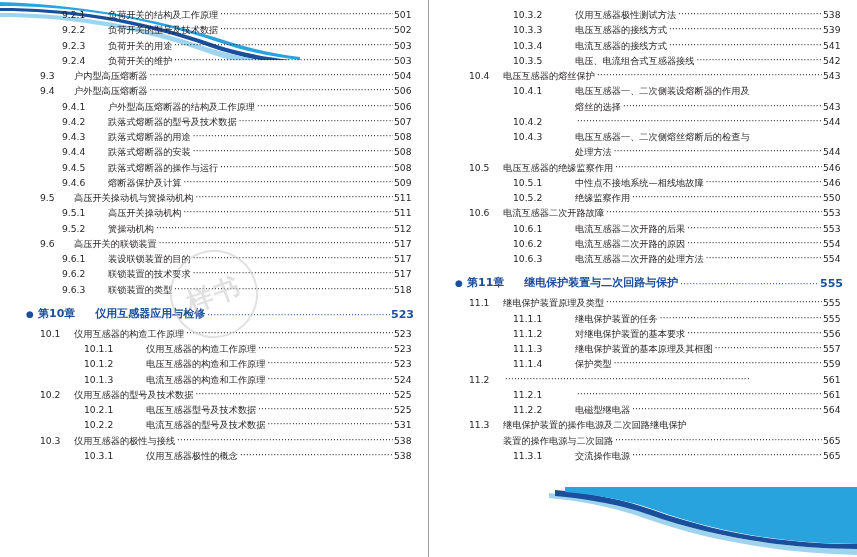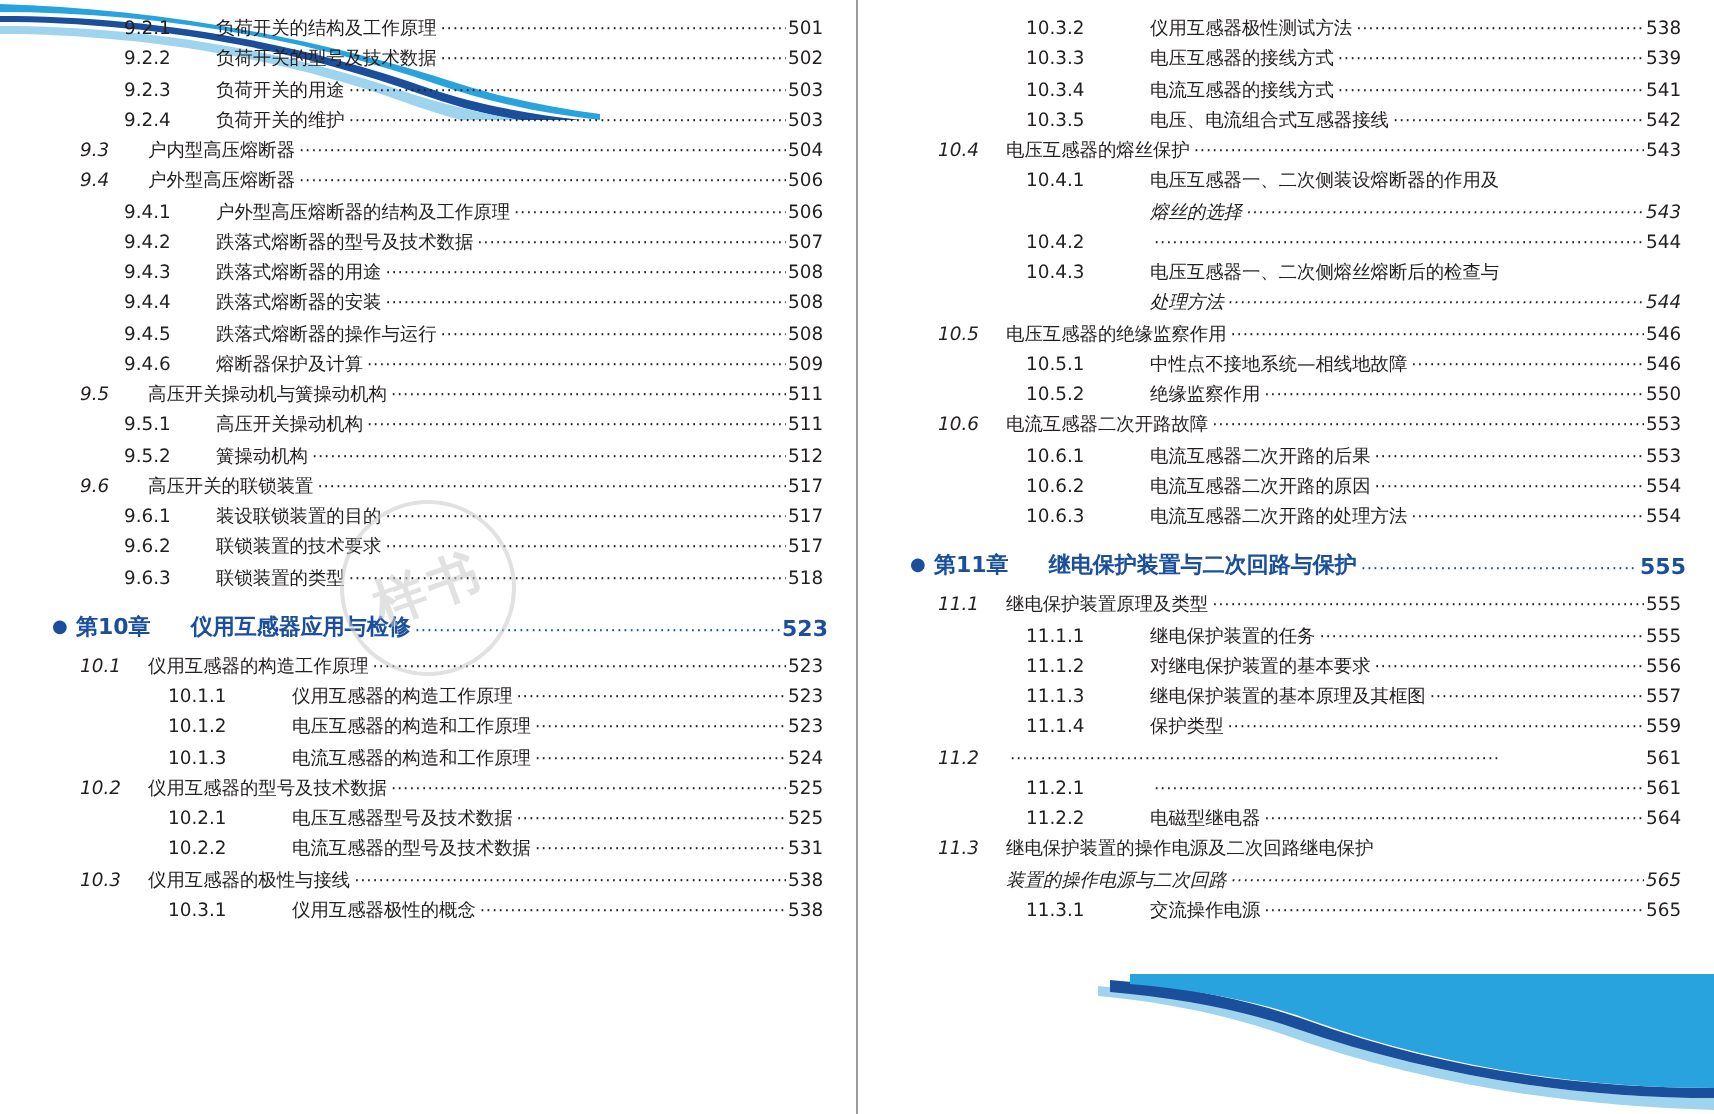--- a/index.html
+++ b/index.html
@@ -27,30 +27,30 @@
 
   
   .row{display:flex;align-items:flex-end;font-size:9.2px;color:#231f20;line-height:1.55;margin-bottom:1.0px;}
   .num{flex:0 0 auto;white-space:nowrap;}
   .txt{flex:0 1 auto;white-space:nowrap;}
   .dots{flex:1 1 auto;overflow:hidden;white-space:nowrap;color:#231f20;letter-spacing:0.4px;font-size:8.4px;
         margin:0 1px 1px 2px;}
   .pg{flex:0 0 auto;white-space:nowrap;text-align:left;min-width:20px;}
 
   
-  .lv1 .num{width:34px;font-style:italic;}      
+  .lv1 .num{width:34px;}      
   .lv2 .num{width:46px;}      
   .lv3 .num{width:62px;}      
 
   .lv1{padding-left:18px;}
   .lv2{padding-left:40px;}
   .lv3{padding-left:62px;}
 
   
-  .cont{display:flex;align-items:flex-end;font-size:9.2px;color:#231f20;line-height:1.55;margin-bottom:1.0px;font-style:italic;}
+  .cont{display:flex;align-items:flex-end;font-size:9.2px;color:#231f20;line-height:1.55;margin-bottom:1.0px;}
   .cont .sp{flex:0 0 auto;}
   .cont.lv1 .sp{width:34px;}
   .cont.lv3 .sp{width:62px;}
 
   
   .chapter{display:flex;align-items:flex-end;margin:9px 0 6px 0;padding-left:4px;
            font-size:11px;font-weight:bold;color:#1b4f9c;}
   .chapter .bullet{flex:0 0 auto;width:12px;color:#1b4f9c;font-size:9px;line-height:1;
                    position:relative;top:-2px;}
   .chapter .cnum{flex:0 0 auto;white-space:nowrap;}

